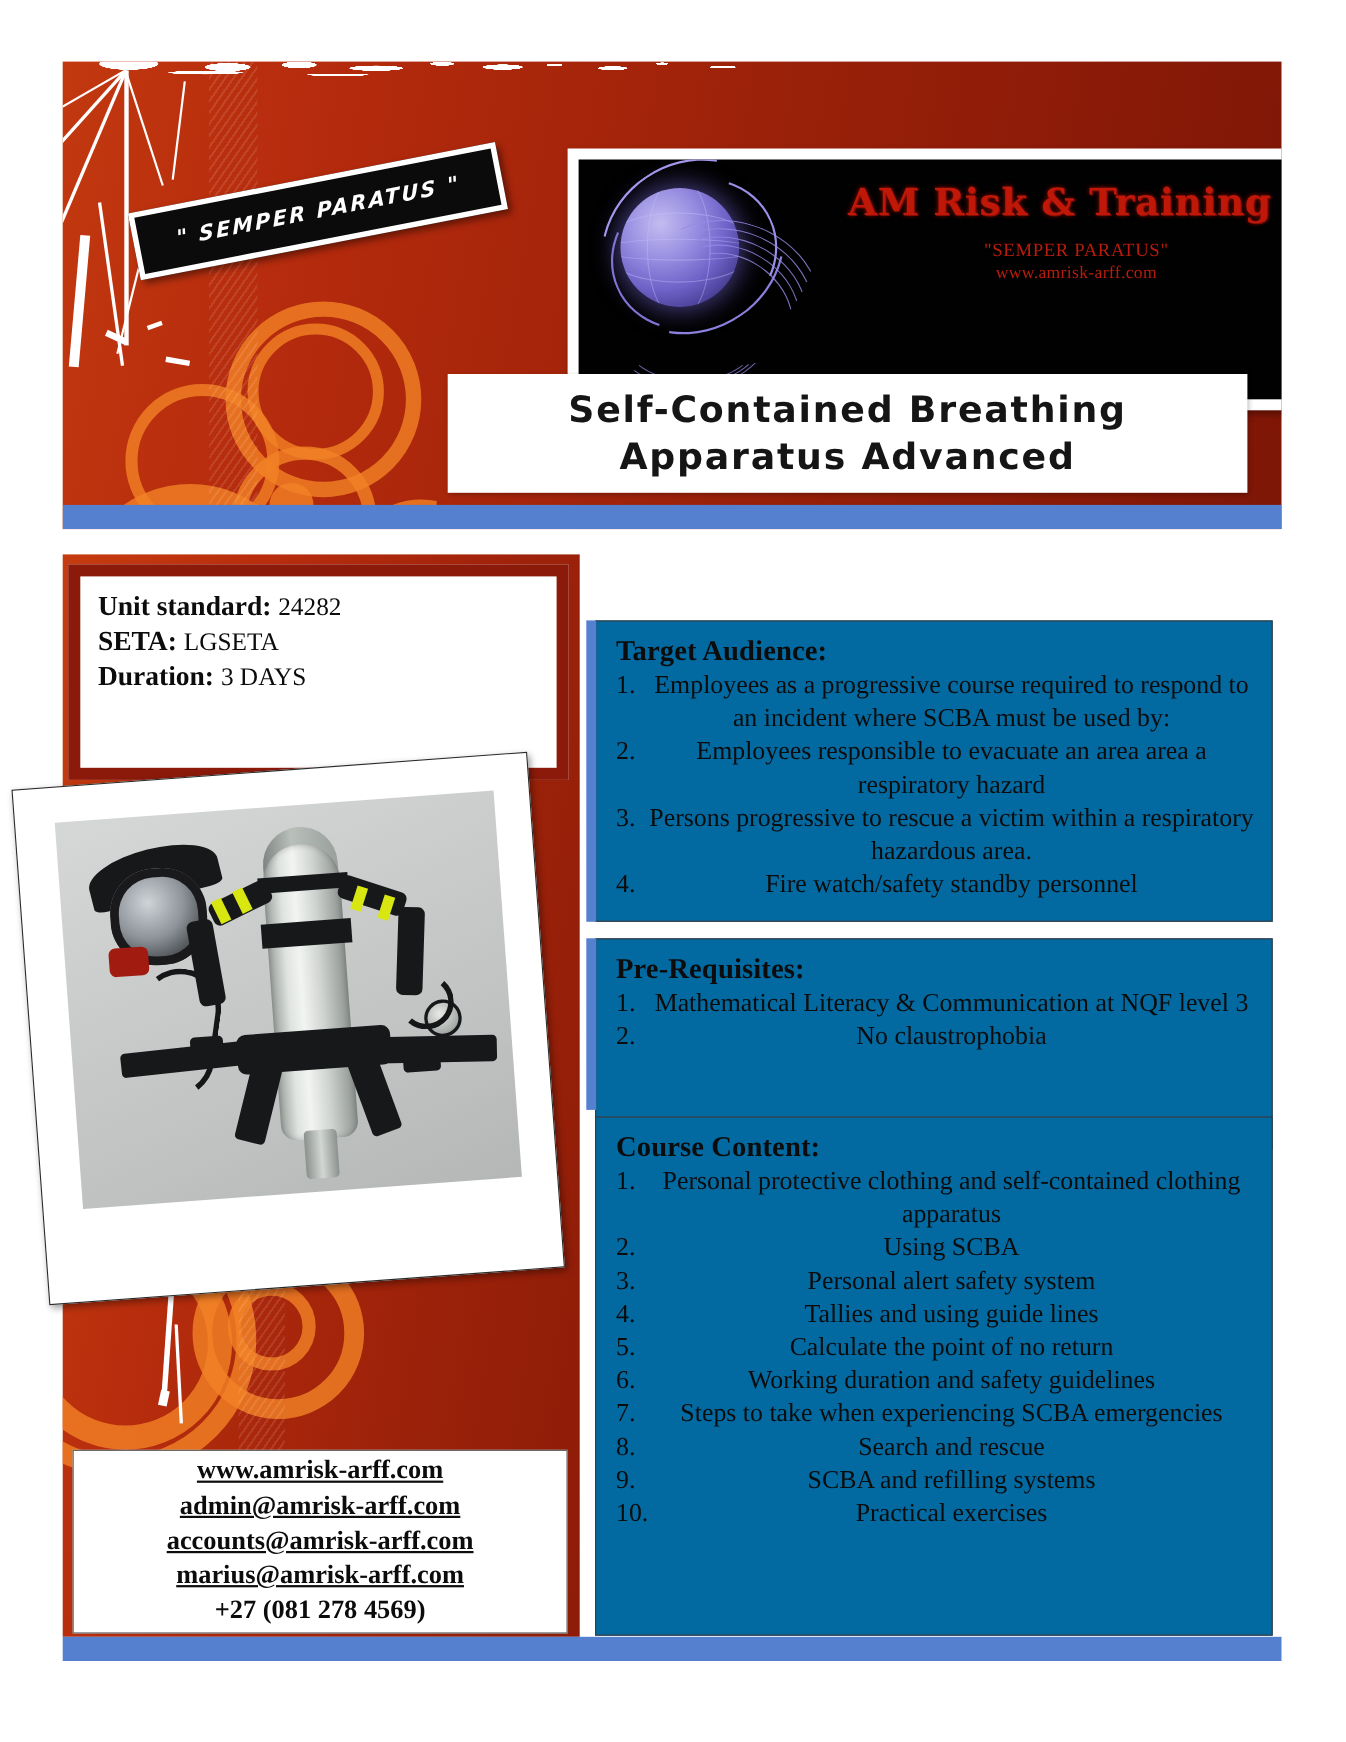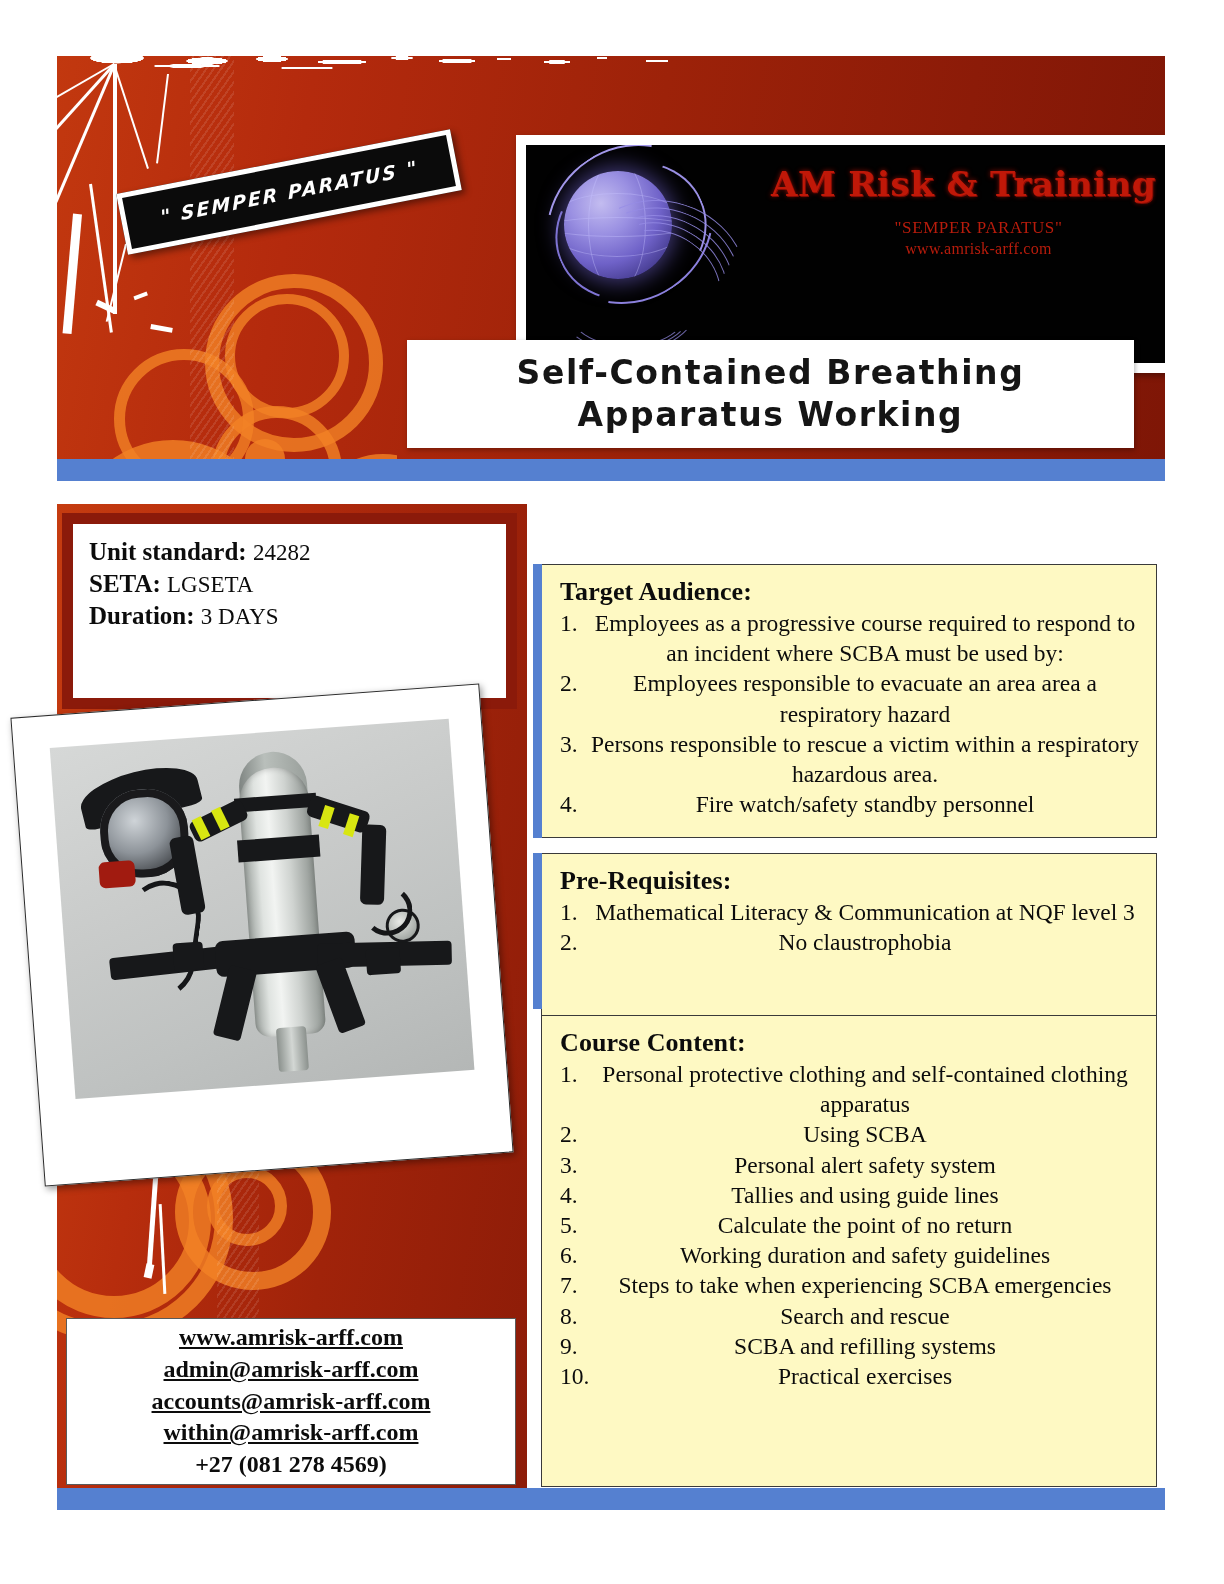--- a/index.html
+++ b/index.html
@@ -111,21 +111,21 @@
     background:radial-gradient(circle at 40% 35%,#e8eae6,#a7aca8 70%,#5d625e 100%);border:3px solid #17181a;}
 
   .contact-box{position:absolute;left:66px;top:1318px;width:450px;height:167px;background:#fff;
     border:1px solid #5a5a5a;box-sizing:border-box;display:flex;flex-direction:column;
     align-items:center;justify-content:center;}
   .contact-box div{font-family:"Liberation Serif",serif;font-weight:700;font-size:24px;color:#0c0c0c;
     line-height:1.32;text-align:center;}
   .contact-box div.link{text-decoration:underline;}
 
   
-  .panel{position:absolute;background:#fef9c3;border:1.5px solid #3a3a3a;box-sizing:border-box;
+  .panel{position:absolute;background:#0369a1;border:1.5px solid #3a3a3a;box-sizing:border-box;
     padding:12px 16px 10px 18px;color:#0c0c0c;}
   .panel h2{margin:0 0 1px 0;font-family:"Liberation Serif",serif;font-weight:700;font-size:26px;
     letter-spacing:.1px;}
   .panel ol{margin:0;padding:0;list-style:none;}
   .panel li{font-family:"Liberation Serif",serif;font-size:23.5px;line-height:1.285;
     display:flex;align-items:flex-start;}
   .panel li .n{flex:0 0 auto;min-width:30px;}
   .panel li .t{flex:1 1 auto;text-align:center;}
   #panel-audience{left:541px;top:564px;width:616px;height:274px;}
   #panel-prereq{left:541px;top:853px;width:616px;height:192px;}
@@ -197,21 +197,21 @@
         <div class="logo-sub2">www.amrisk-arff.com</div>
       </div>
     </div>
 
     <div class="hdr-blue"></div>
   </div>
 
   <div class="title-plate">
     <h1>
       <span>Self-Contained Breathing</span><br>
-      <span>Apparatus Working</span>
+      <span>Apparatus Advanced</span>
     </h1>
   </div>
 
   <div class="left-band">
     <div class="ring" style="left:-40px;top:620px;width:150px;height:150px;border-width:22px;"></div>
     <div class="ring" style="left:-72px;top:590px;width:212px;height:212px;border-width:18px;"></div>
     <div class="ring" style="left:118px;top:630px;width:120px;height:120px;border-width:18px;"></div>
     <div class="ring" style="left:150px;top:662px;width:56px;height:56px;border-width:12px;"></div>
     <div class="hatch" style="top:560px;height:300px;"></div>
     <div class="drip" style="left:96px;top:585px;width:5px;height:180px;transform:rotate(4deg);"></div>
@@ -264,38 +264,38 @@
       <div class="harness" style="left:300px;top:224px;width:34px;height:26px;border-radius:4px;"></div>
       <div class="gauge"></div>
       <div class="hose" style="left:300px;top:162px;width:40px;height:40px;border-color:transparent #151618 #151618 transparent;"></div>
     </div>
   </div>
 
   <div class="contact-box">
     <div class="link">www.amrisk-arff.com</div>
     <div class="link">admin@amrisk-arff.com</div>
     <div class="link">accounts@amrisk-arff.com</div>
-    <div class="link">within@amrisk-arff.com</div>
+    <div class="link">marius@amrisk-arff.com</div>
     <div>+27 (081 278 4569)</div>
   </div>
 
   <div class="panel" id="panel-audience">
     <h2>Target Audience:</h2>
     <ol>
         <li>
           <span class="n">1.</span>
           <span class="t">Employees as a progressive course required to respond to an incident where SCBA must be used by:</span>
         </li>
         <li>
           <span class="n">2.</span>
           <span class="t">Employees responsible to evacuate an area area a respiratory hazard</span>
         </li>
         <li>
           <span class="n">3.</span>
-          <span class="t">Persons responsible to rescue a victim within a respiratory hazardous area.</span>
+          <span class="t">Persons progressive to rescue a victim within a respiratory hazardous area.</span>
         </li>
         <li>
           <span class="n">4.</span>
           <span class="t">Fire watch/safety standby personnel</span>
         </li>
       </ol>
   </div>
   <div class="panel-blue-edge" style="left:533px;top:564px;height:274px;"></div>
 
   <div class="panel" id="panel-prereq">

